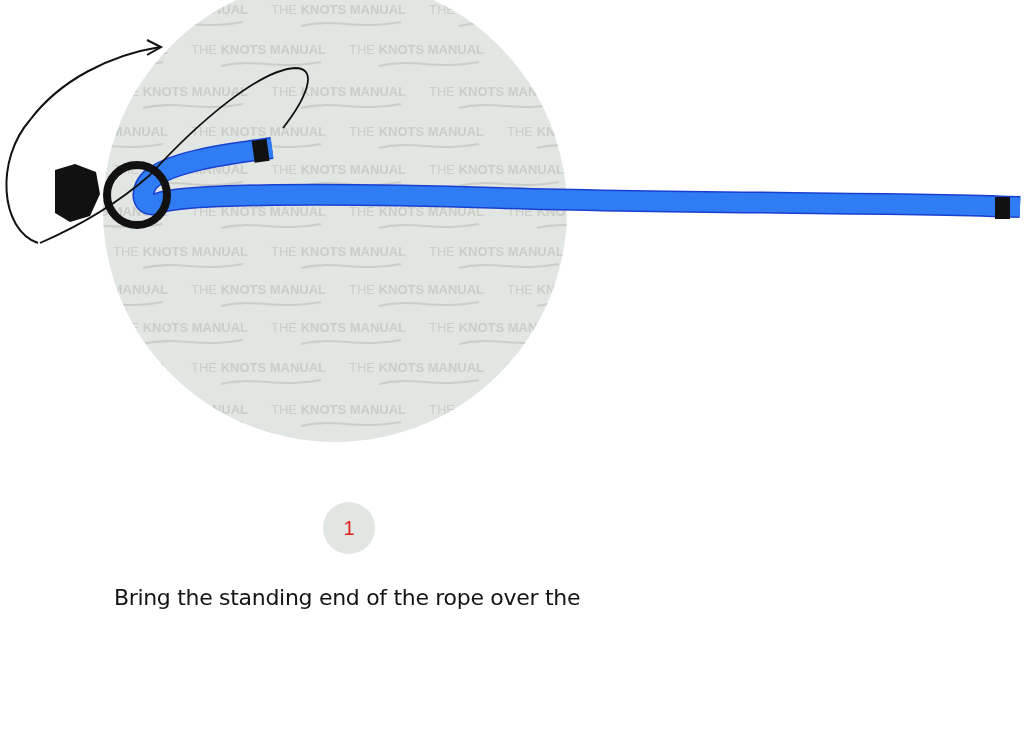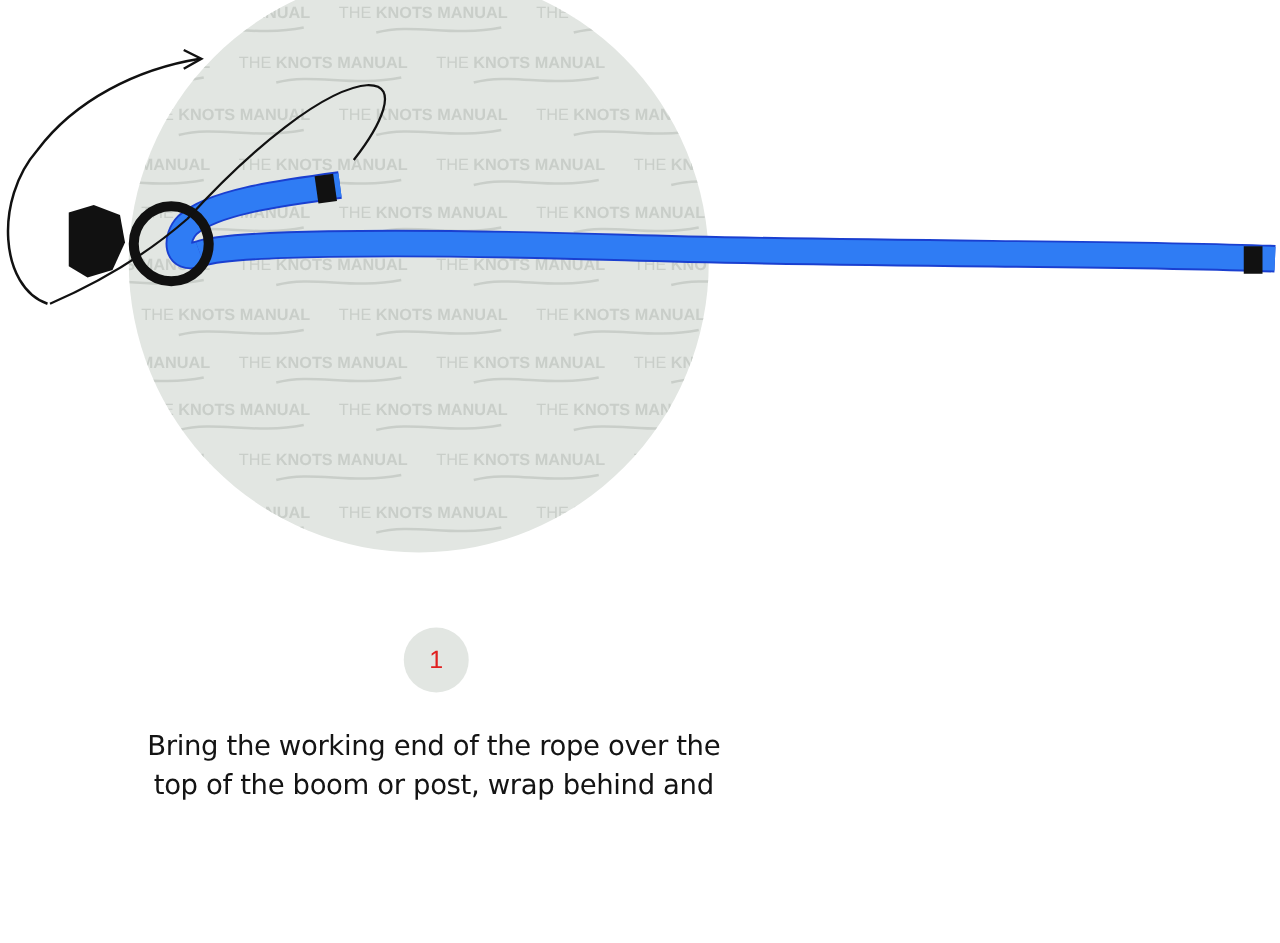--- a/index.html
+++ b/index.html
@@ -156,15 +156,14 @@
   <circle cx="137" cy="195" r="30" fill="none" stroke="#111" stroke-width="8"></circle>
 
   <path d="M 40 243 C 70 230, 110 210, 150 175 C 200 120, 260 70, 295 68 C 320 68, 305 100, 283 128" fill="none" stroke="#111" stroke-width="1.8"></path>
 </svg>
 
 <div class="step-badge">
   <span class="step-num">1</span>
 </div>
 
 <div class="caption">
-  <div>Bring the working end of the rope over the</div>
-  <div>top of the boom or post, wrap behind and</div>
+  <div>Bring the standing end of the rope over the</div>
 </div>
 
 </body></html>

